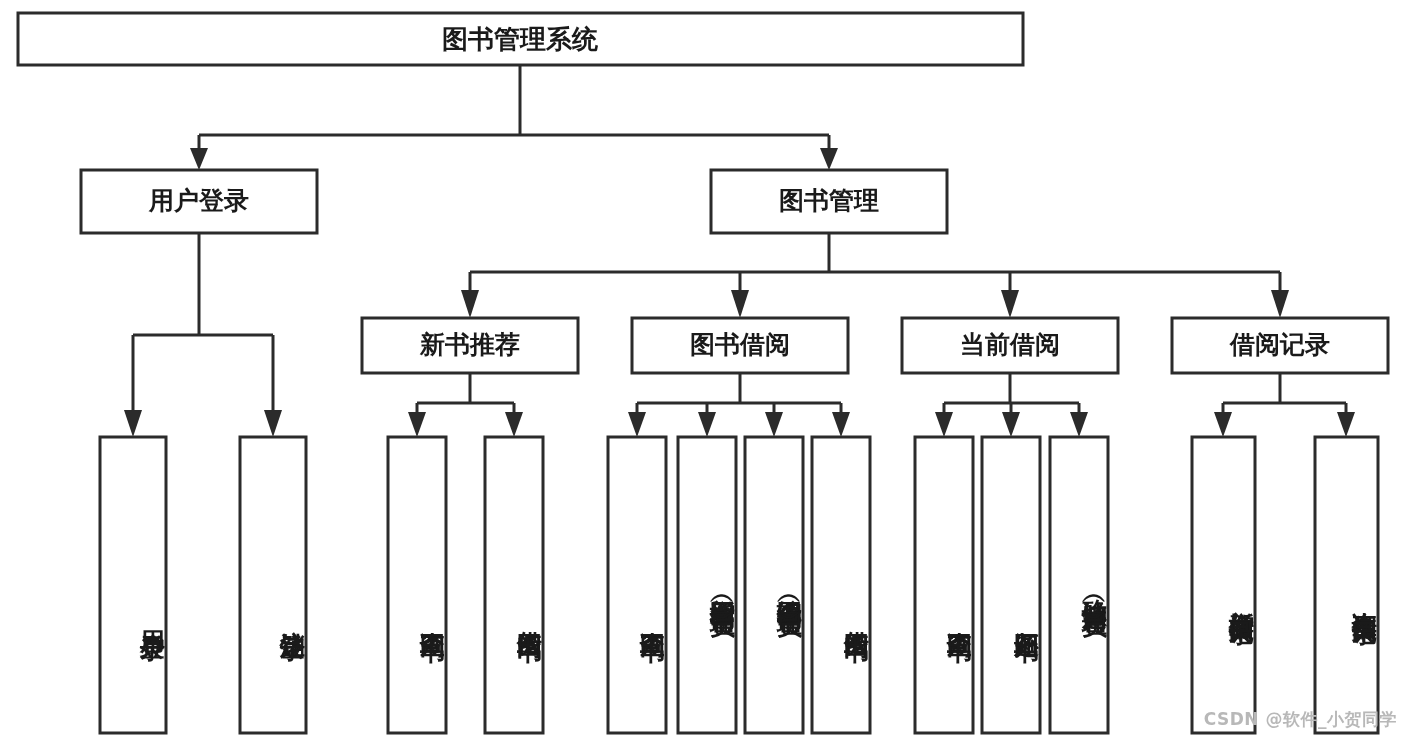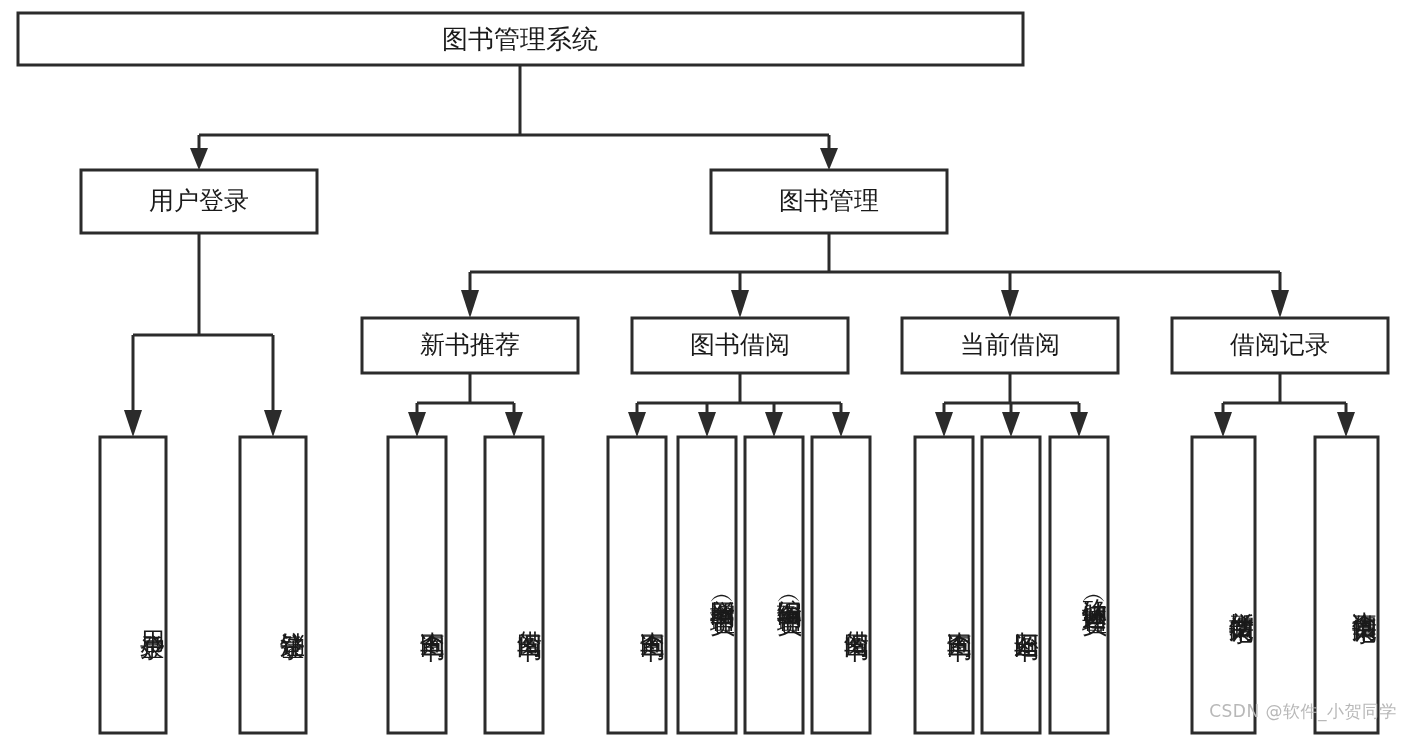--- a/index.html
+++ b/index.html
@@ -12,20 +12,21 @@
     width: 1405px;
     height: 747px;
     overflow: hidden;
     font-family: "DejaVu Sans", "Liberation Sans", sans-serif;
   }
   #diagram-root {
     position: relative;
     width: 1405px;
     height: 747px;
     background: #ffffff;
+    font-weight: bold;
   }
   svg.diagram {
     position: absolute;
     top: 0;
     left: 0;
     width: 1405px;
     height: 747px;
     display: block;
   }
   .node-rect {
@@ -68,21 +69,21 @@
     letter-spacing: 2px;
     display: flex;
     align-items: flex-start;
     justify-content: center;
     white-space: nowrap;
     user-select: none;
   }
   .watermark {
     position: absolute;
     right: 8px;
-    bottom: 24px;
+    bottom: 16px;
     font-family: "DejaVu Sans", "Liberation Sans", sans-serif;
     font-size: 17px;
     color: #b8b8b8;
     letter-spacing: 0.5px;
     white-space: nowrap;
     pointer-events: none;
   }
 </style>
 </head>
 <body>

